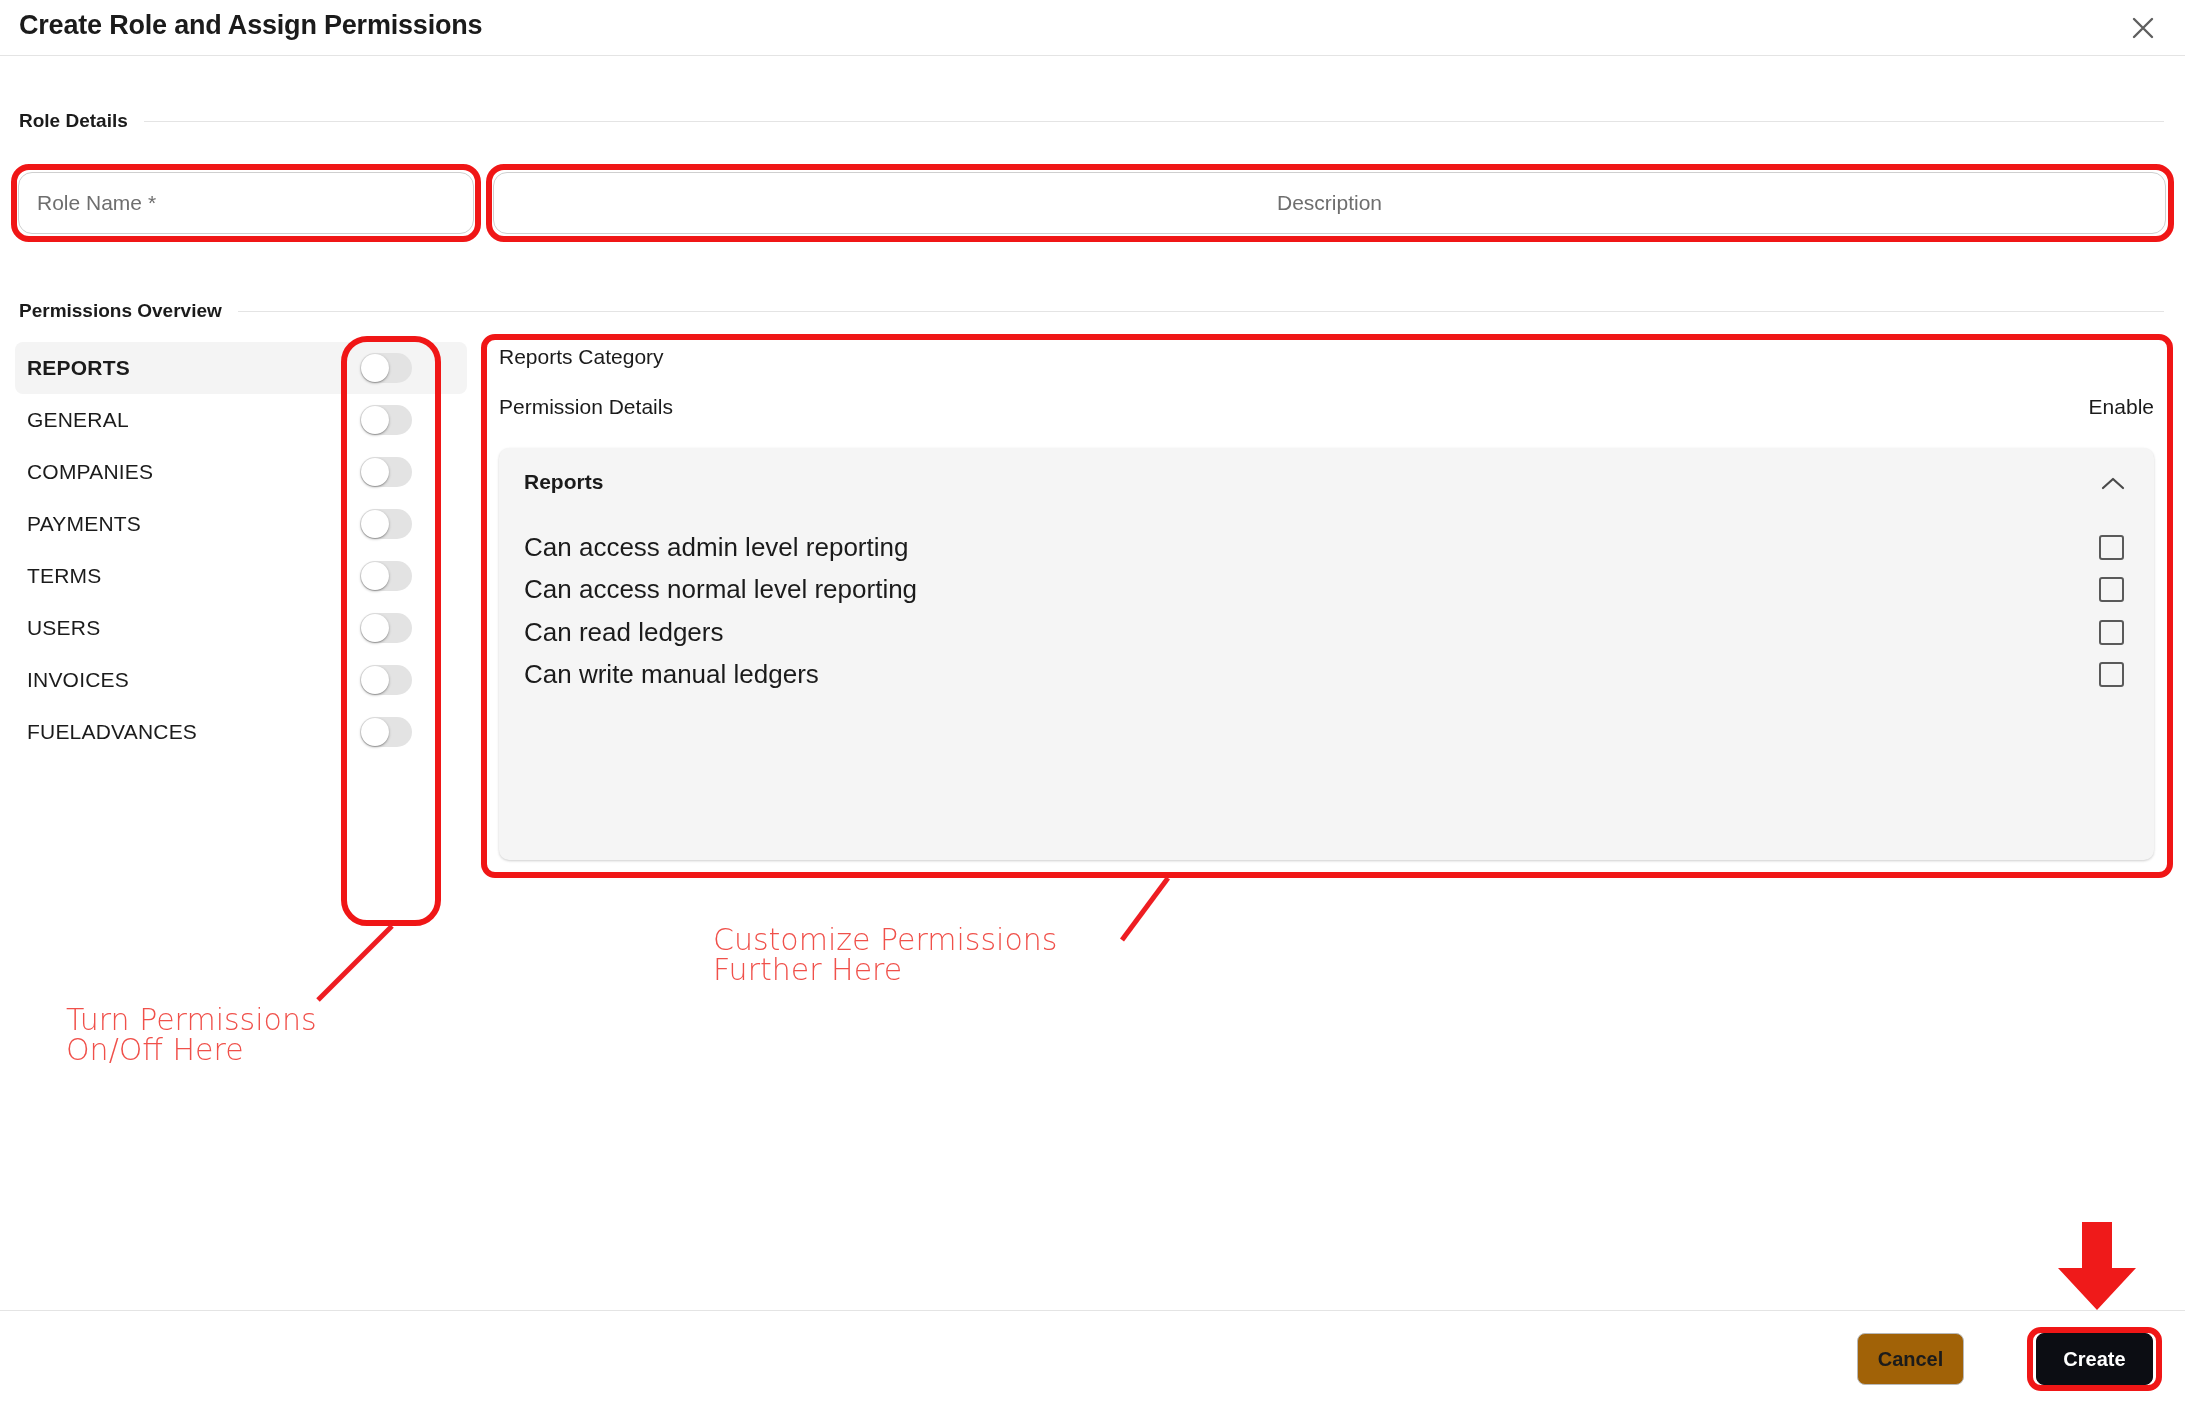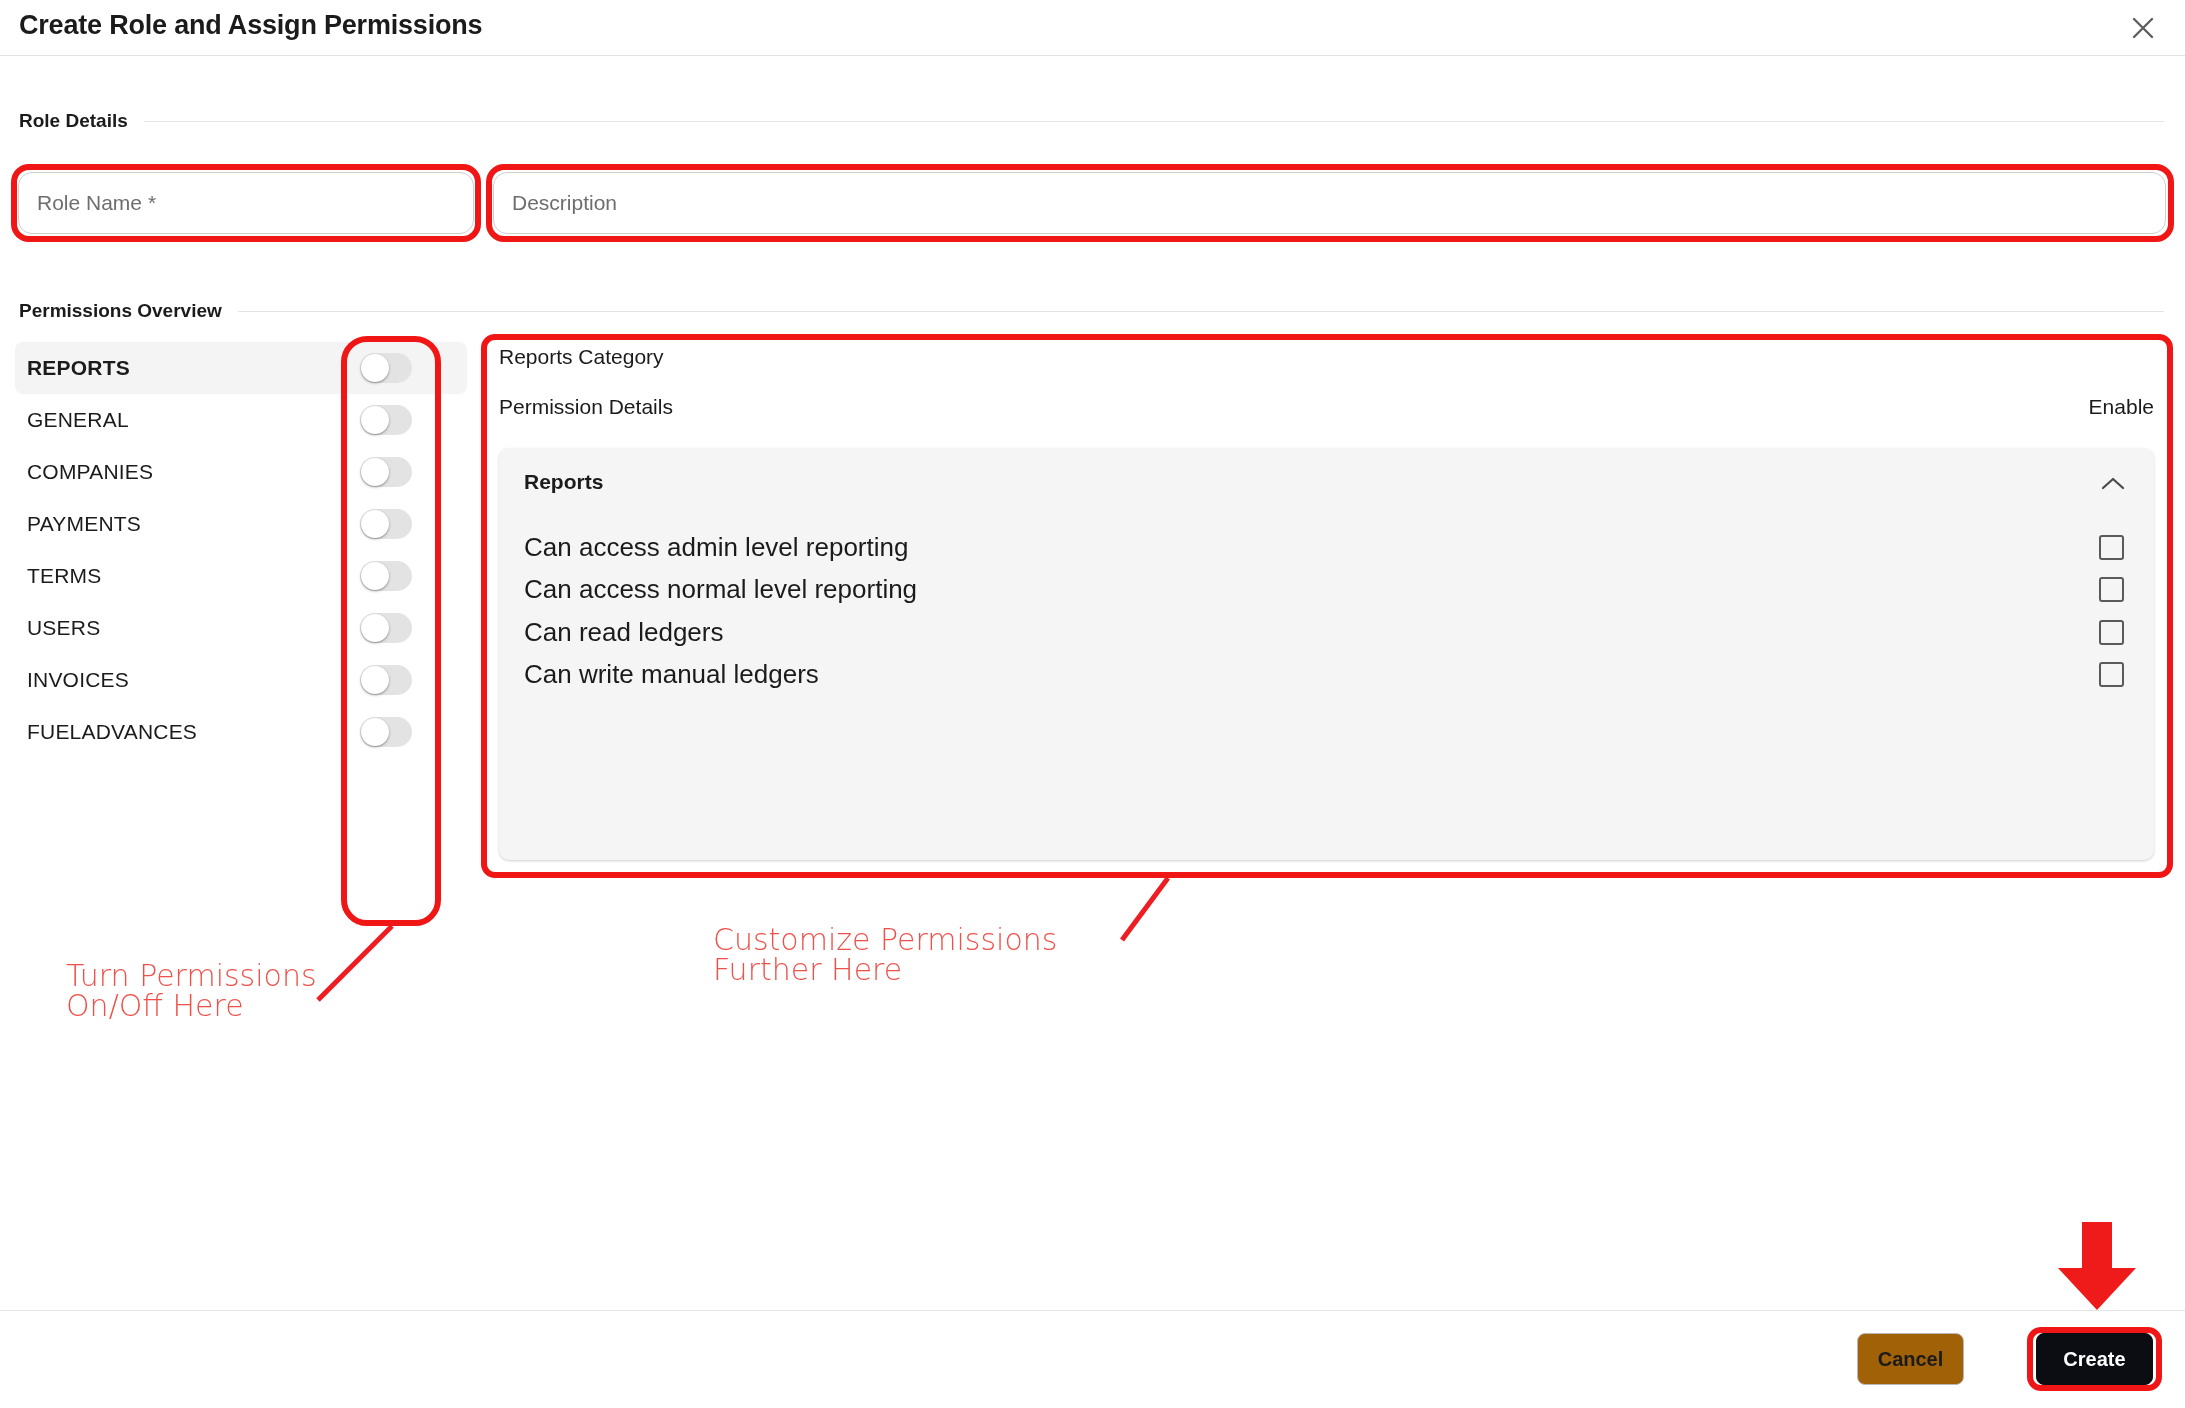--- a/index.html
+++ b/index.html
@@ -76,21 +76,21 @@
     border-radius: 14px;
     background: #fff;
     font-size: 21px;
     color: #1b1b1b;
     padding: 0 18px;
     font-family: "Liberation Sans", sans-serif;
     outline: none;
   }
   .field::placeholder { color: #6e6e6e; opacity: 1; }
   #role-name-field { left: 18px; top: 172px; width: 456px; }
-  #description-field { left: 493px; top: 172px; width: 1673px; }
+  #description-field { left: 493px; top: 172px; width: 1673px; text-align: center; }
 
   
   .hl-ring {
     position: absolute;
     border: 6px solid #f01616;
     border-radius: 18px;
     pointer-events: none;
   }
   #hl-role-name { left: 11px; top: 164px; width: 470px; height: 78px; }
   #hl-description { left: 486px; top: 164px; width: 1688px; height: 78px; }
@@ -223,21 +223,21 @@
   
   .annot {
     position: absolute;
     color: #f0504a;
     font-size: 30px;
     line-height: 1.0;
     white-space: pre-line;
     font-family: "DejaVu Sans", sans-serif;
     font-weight: 300;
   }
-  #annot-toggles { left: 66px; top: 961px; }
+  #annot-toggles { left: 66px; top: 1005px; }
   #annot-panel   { left: 713px; top: 925px; }
 
   .annot-line { position: absolute; pointer-events: none; }
 
   
   .footer-divider {
     position: absolute;
     left: 0; top: 1310px;
     width: 2185px; height: 1px;
     background: #e4e4e4;

